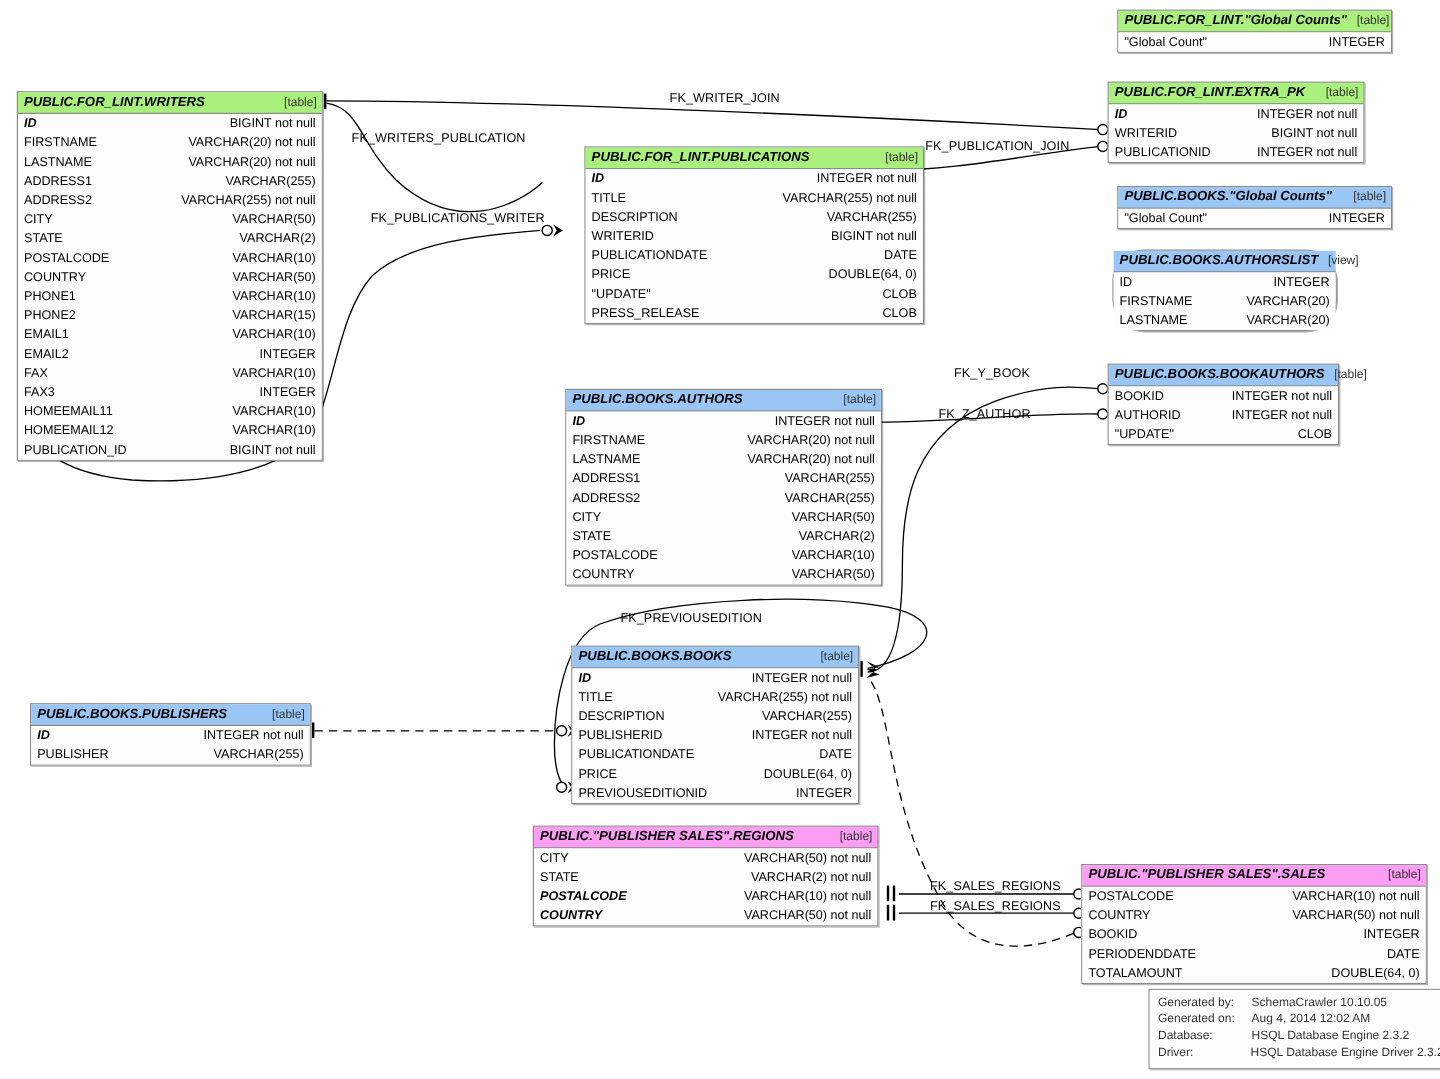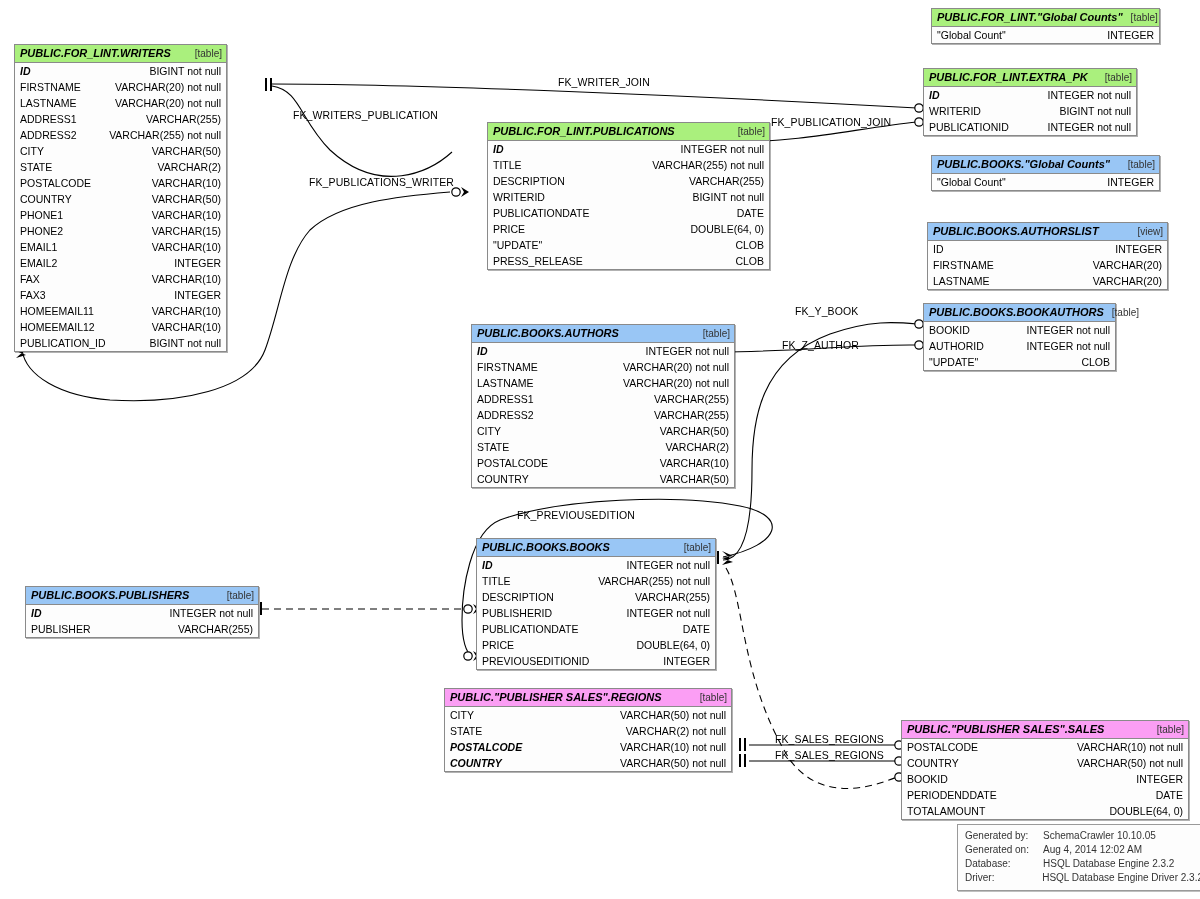--- a/index.html
+++ b/index.html
@@ -182,21 +182,21 @@
       <div class="edge-label" style="left: 771px; top: 116px;">FK_PUBLICATION_JOIN</div>
       <div class="edge-label" style="left: 293px; top: 176px; padding-left: 16px;">FK_PUBLICATIONS_WRITER</div>
       <div class="edge-label" style="left: 795px; top: 305px;">FK_Y_BOOK</div>
       <div class="edge-label" style="left: 782px; top: 339px;">FK_Z_AUTHOR</div>
       <div class="edge-label" style="left: 517px; top: 509px;">FK_PREVIOUSEDITION</div>
       <div class="edge-label" style="left: 775px; top: 733px;">FK_SALES_REGIONS</div>
       <div class="edge-label" style="left: 775px; top: 749px;">FK_SALES_REGIONS</div>
     </div>
 
   <div id="node-layer">
-      <div class="node" style="left: 14px; top: 44px; width: 213px;">
+      <div class="node" style="left: 14px; top: 76px; width: 255px;">
         <div class="node-header hdr-green">
           <span class="tname">PUBLIC.FOR_LINT.WRITERS</span>
           <span class="ttype">[table]</span>
         </div>
         <div class="row pk">
           <span class="cname">ID</span>
           <span class="ctype">BIGINT not null</span>
         </div>
         <div class="row">
           <span class="cname">FIRSTNAME</span>
@@ -336,21 +336,21 @@
       <div class="node" style="left: 931px; top: 155px; width: 229px;">
         <div class="node-header hdr-blue">
           <span class="tname">PUBLIC.BOOKS."Global Counts"</span>
           <span class="ttype">[table]</span>
         </div>
         <div class="row">
           <span class="cname">"Global Count"</span>
           <span class="ctype">INTEGER</span>
         </div>
       </div>
-      <div class="node" style="left: 927px; top: 222px; width: 241px;">
+      <div class="node" style="left: 927px; top: 208px; width: 187px; border-radius: 26px;">
         <div class="node-header hdr-blue">
           <span class="tname">PUBLIC.BOOKS.AUTHORSLIST</span>
           <span class="ttype">[view]</span>
         </div>
         <div class="row">
           <span class="cname">ID</span>
           <span class="ctype">INTEGER</span>
         </div>
         <div class="row">
           <span class="cname">FIRSTNAME</span>

